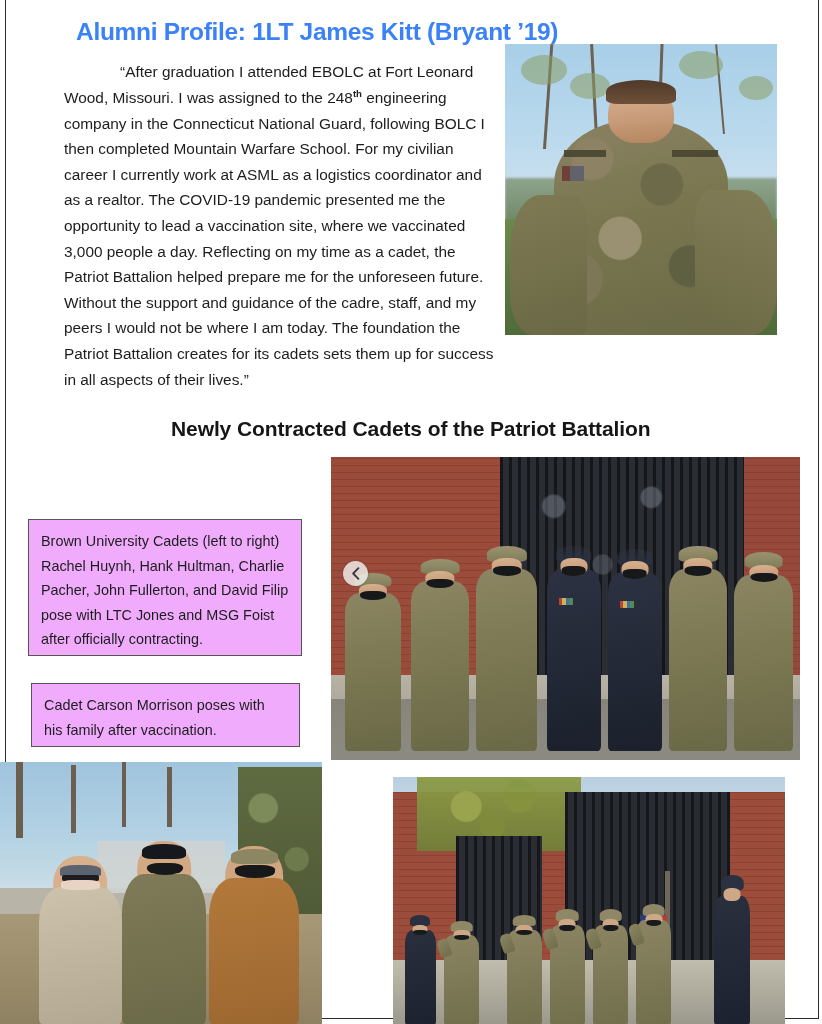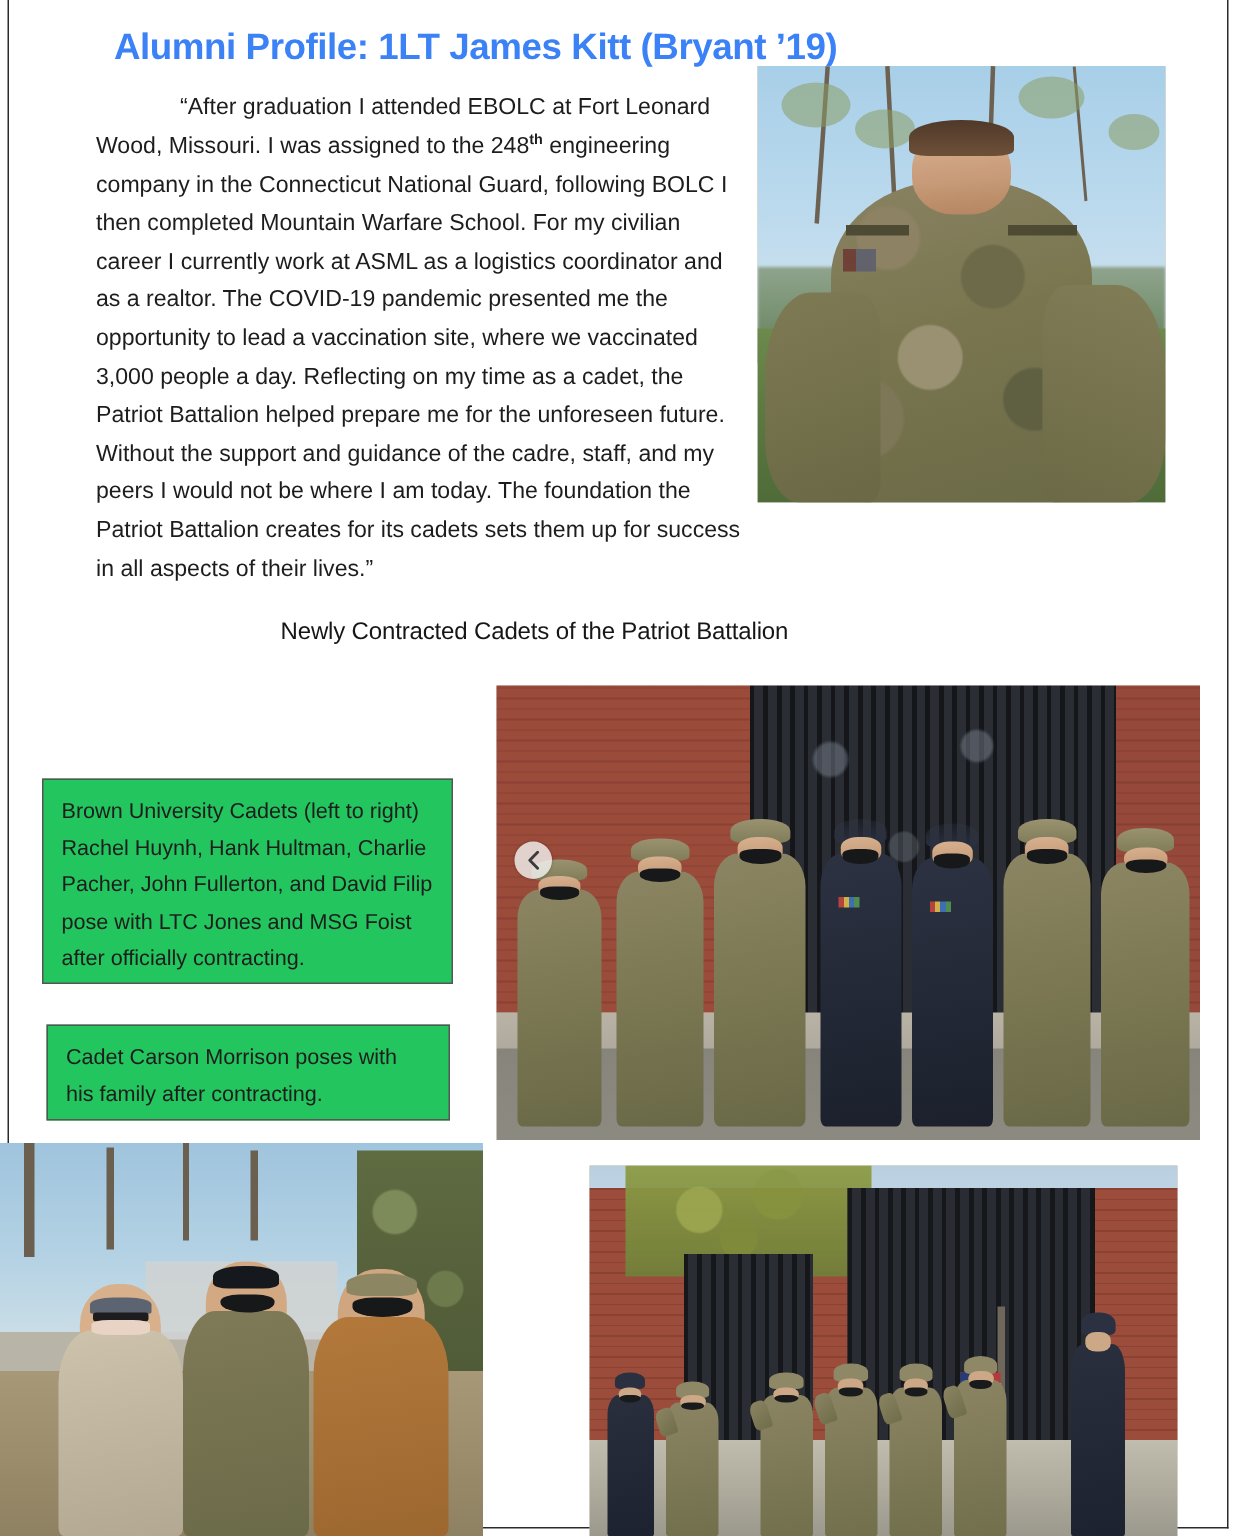--- a/index.html
+++ b/index.html
@@ -47,26 +47,25 @@
     font-weight: bold;
     color: #3b82f6;
     letter-spacing: -0.3px;
     white-space: nowrap;
   }
   .section-title {
     position: absolute;
     left: 171px;
     top: 400px;
     width: 560px;
-    font-size: 16px;
-    font-weight: normal;
+    font-size: 21px;
+    font-weight: bold;
     color: #161616;
     letter-spacing: -0.1px;
     white-space: nowrap;
-    margin-left: 16px;
   }
 
   
   .alumni-text {
     position: absolute;
     left: 64px;
     top: 44px;
     width: 432px;
     font-size: 15.4px;
     line-height: 25.6px;
@@ -78,21 +77,21 @@
     font-size: 9.6px;
     font-weight: bold;
     vertical-align: super;
     line-height: 0;
   }
 
   
   .caption-box {
     position: absolute;
     border: 1.2px solid #555555;
-    background: #22c55e;
+    background: #f0abfc;
     box-sizing: border-box;
     font-size: 14.4px;
     line-height: 24.6px;
     color: #1d1d1d;
     padding: 9px 12px 8px 12px;
   }
   #caption-cadets {
     left: 28px;
     top: 519px;
     width: 274px;
@@ -418,21 +417,21 @@
     <div class="hair"></div>
   </div>
 
   <h2 class="section-title">Newly Contracted Cadets of the Patriot Battalion</h2>
 
   <div class="caption-box" id="caption-cadets">
     <span>Brown University Cadets (left to right) Rachel Huynh, Hank Hultman, Charlie Pacher, John Fullerton, and David Filip pose with LTC Jones and MSG Foist after officially contracting.</span>
   </div>
 
   <div class="caption-box" id="caption-morrison">
-    <span>Cadet Carson Morrison poses with his family after contracting.</span>
+    <span>Cadet Carson Morrison poses with his family after vaccination.</span>
   </div>
 
   <div class="photo" id="photo-group" aria-label="Seven cadets and cadre in uniform wearing masks standing in front of an iron gate and brick wall">
     <div class="bricks"></div>
     <div class="gate"></div>
     <div class="bricks2"></div>
     <div class="ground"></div>
     <div class="shadow-band"></div>
 
     <div class="soldier" style="left:3%;width:12%;height:52%;">

